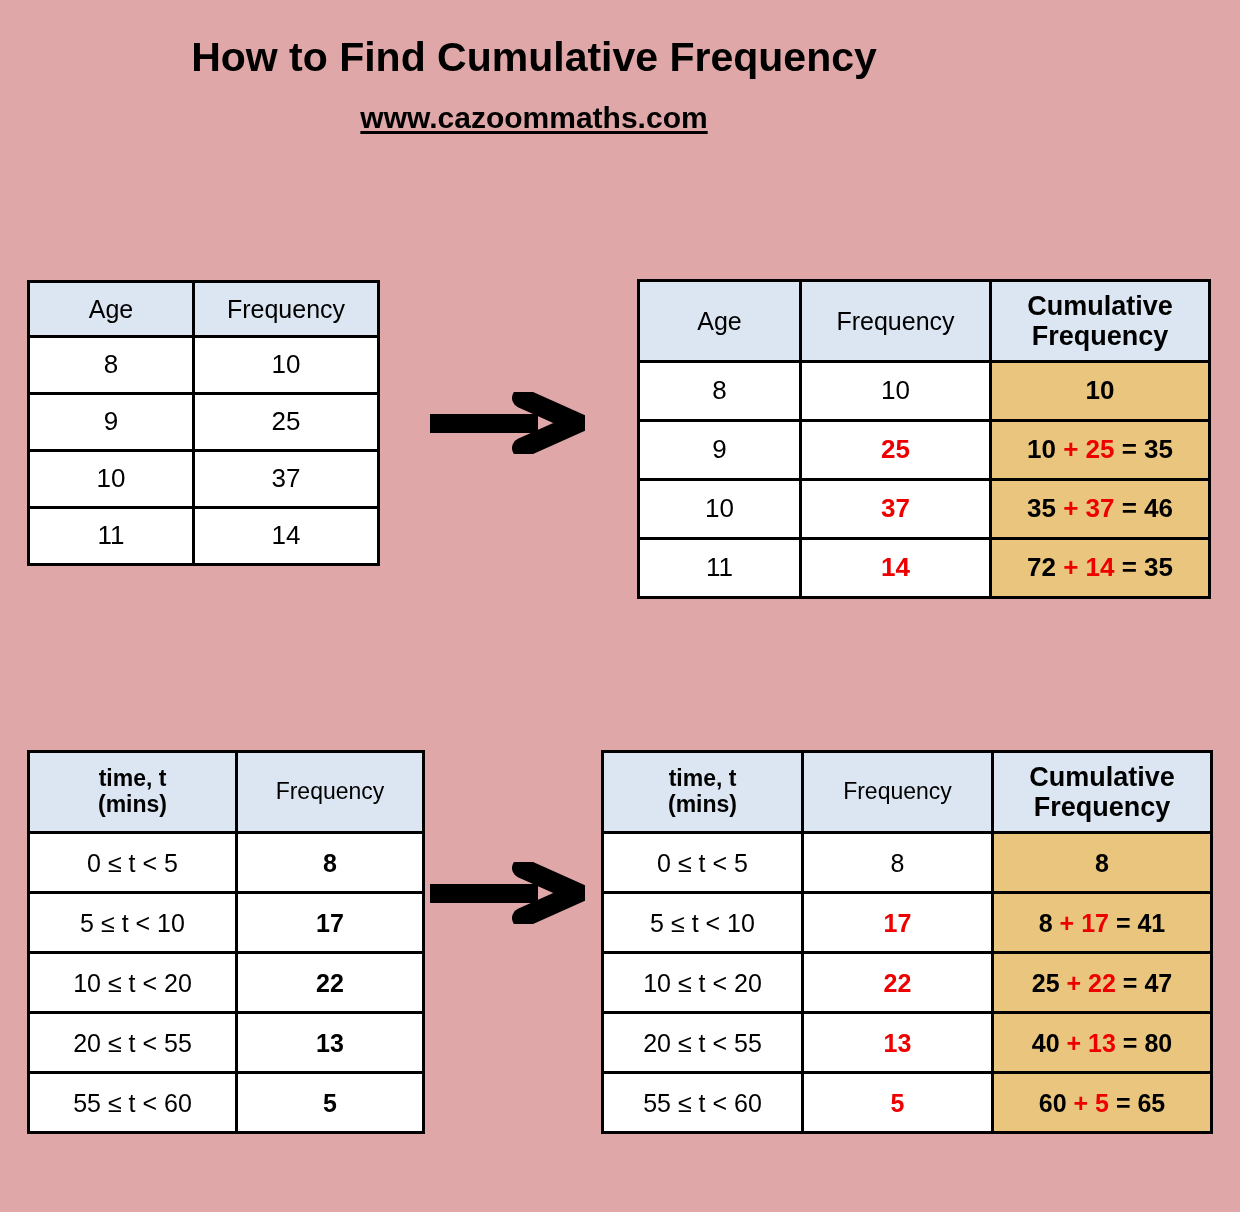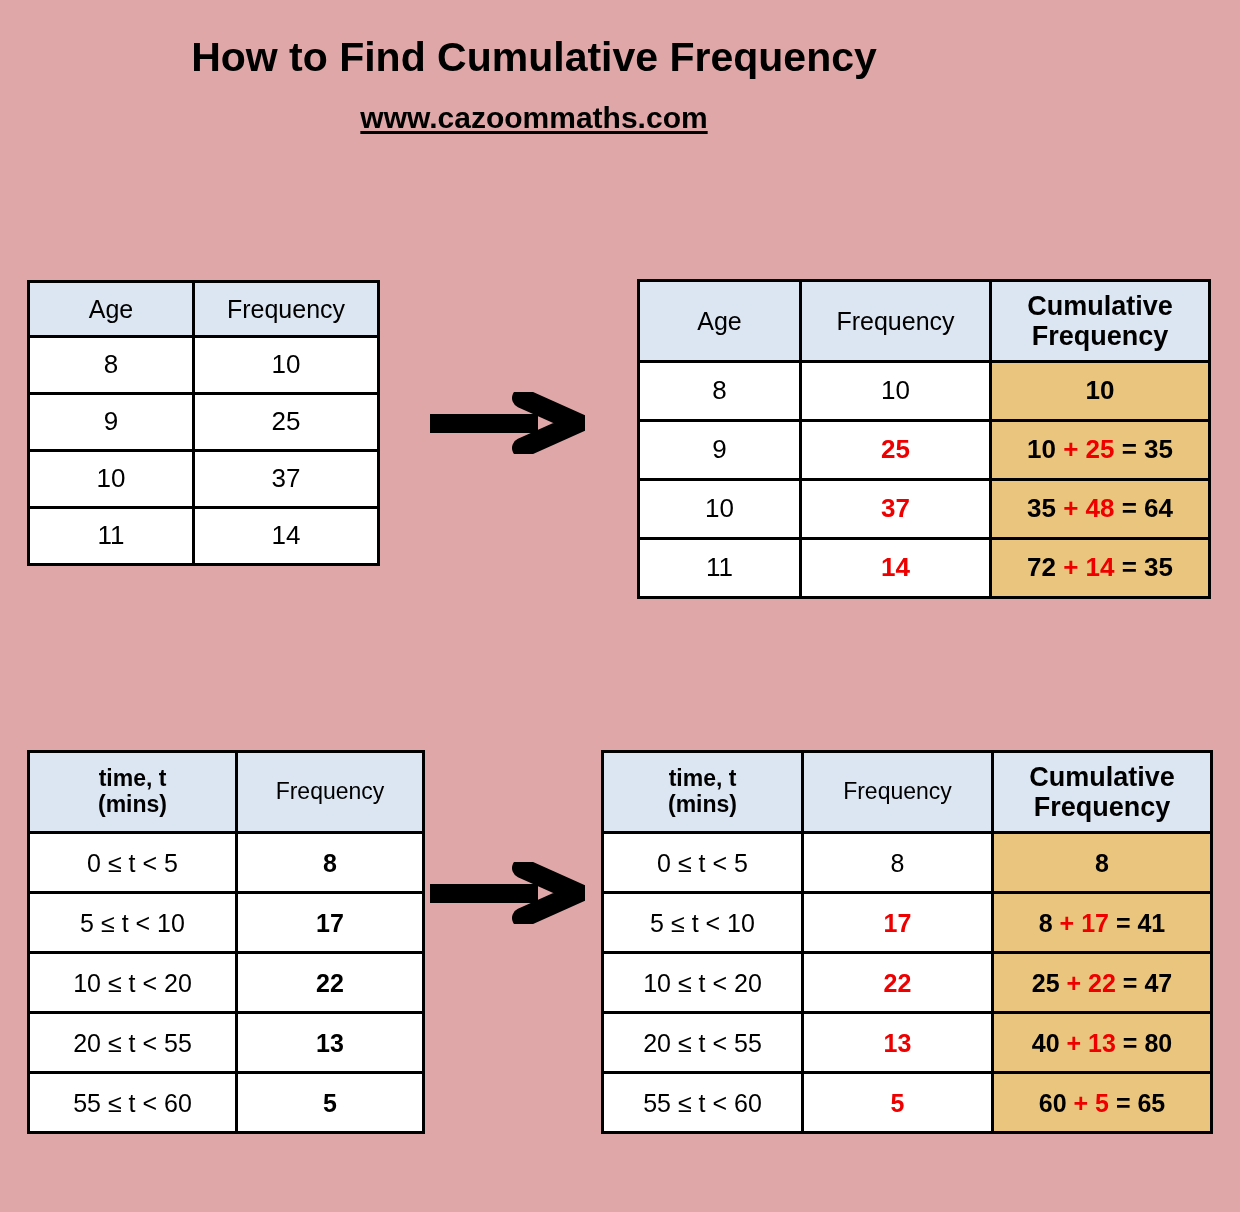--- a/index.html
+++ b/index.html
@@ -204,21 +204,21 @@
         <td class="cumul-cell"><span class="blk">10</span></td>
       </tr>
       <tr>
         <td class="cat-cell">9</td>
         <td class="num-cell"><span class="red">25</span></td>
         <td class="cumul-cell"><span class="blk">10 </span><span class="red">+ 25</span><span class="blk"> = 35</span></td>
       </tr>
       <tr>
         <td class="cat-cell">10</td>
         <td class="num-cell"><span class="red">37</span></td>
-        <td class="cumul-cell"><span class="blk">35 </span><span class="red">+ 48</span><span class="blk"> = 64</span></td>
+        <td class="cumul-cell"><span class="blk">35 </span><span class="red">+ 37</span><span class="blk"> = 46</span></td>
       </tr>
       <tr>
         <td class="cat-cell">11</td>
         <td class="num-cell"><span class="red">14</span></td>
         <td class="cumul-cell"><span class="blk">72 </span><span class="red">+ 14</span><span class="blk"> = 35</span></td>
       </tr>
     </tbody>
 </table>
 
 <table class="cf-table" id="table-time-basic">

